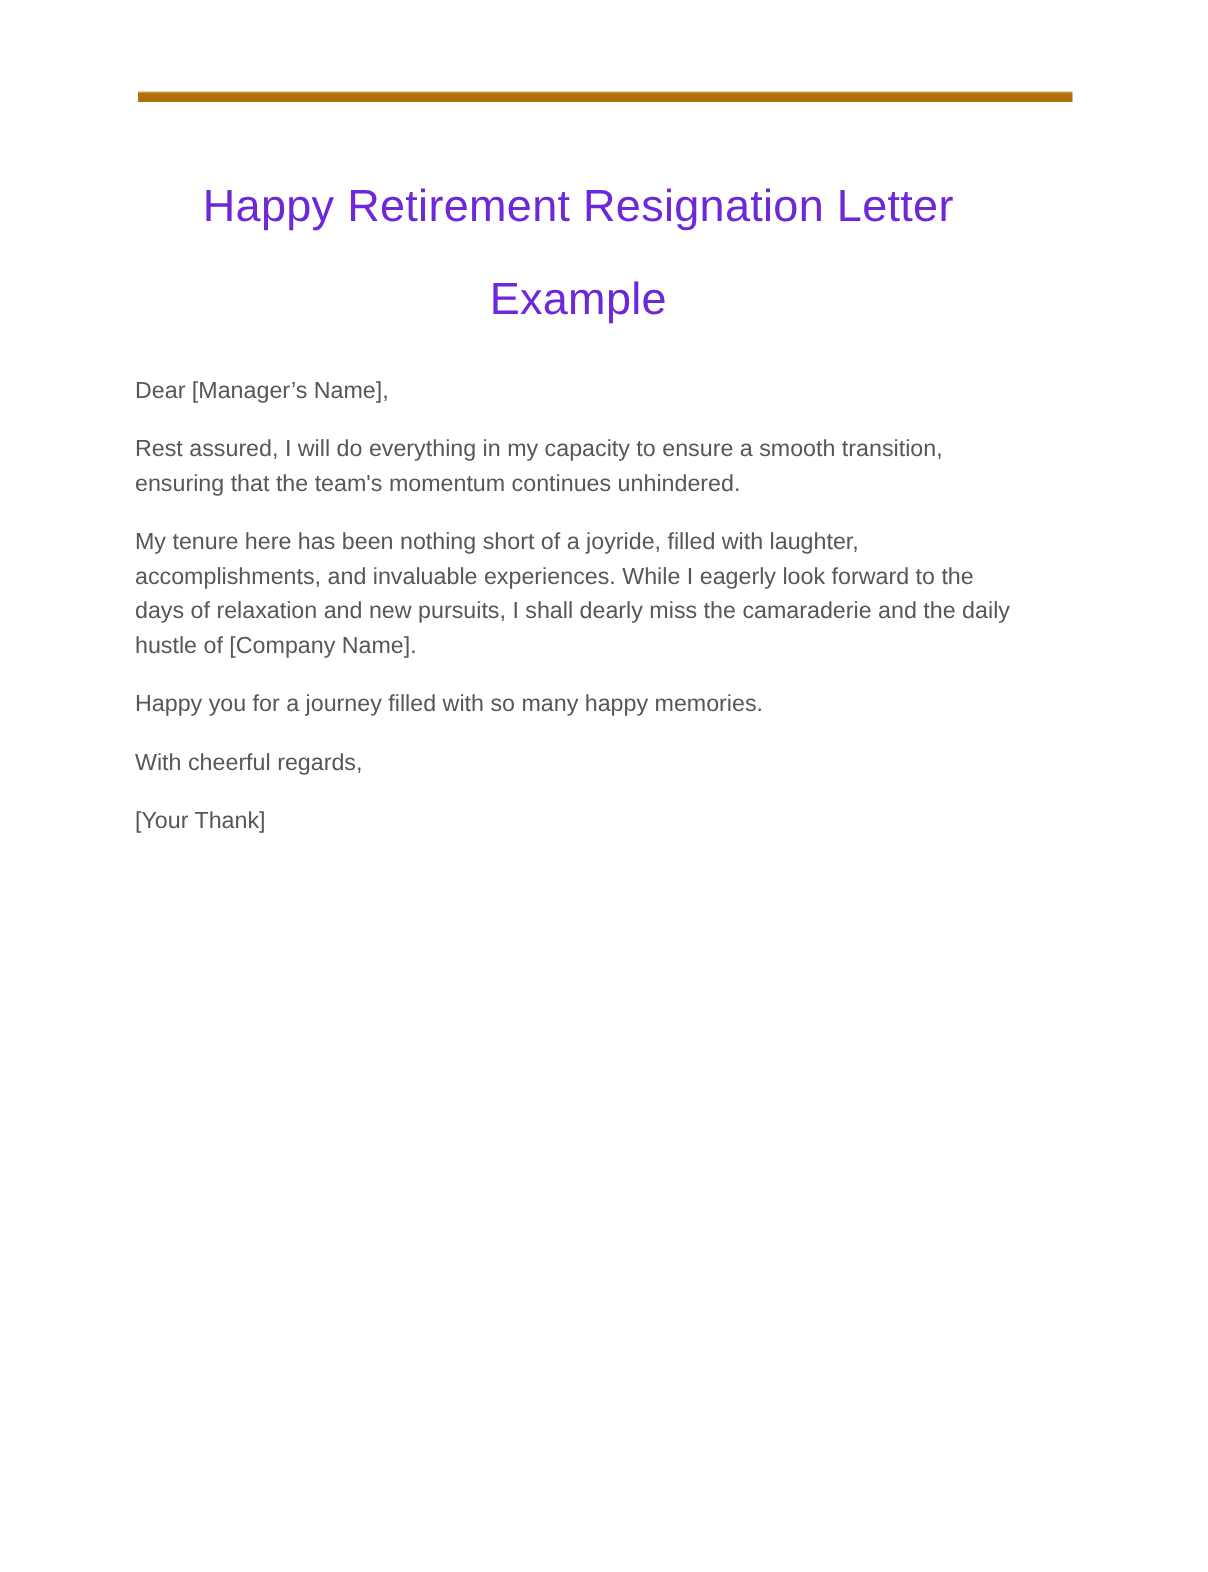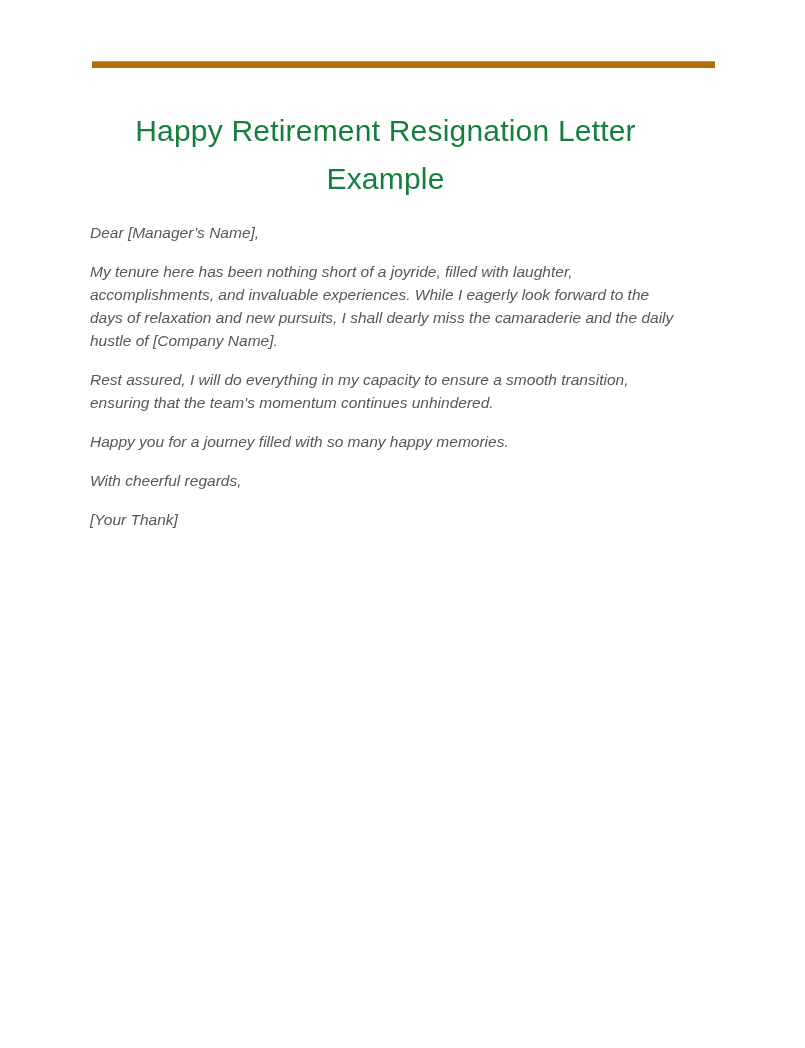--- a/index.html
+++ b/index.html
@@ -18,53 +18,52 @@
   .top-rule {
     margin: 61px 0 0 92px;
     width: 623px;
     height: 7px;
     background: linear-gradient(to bottom, #c99c44 0%, #c99c44 18%, #b0720a 18%, #ac6e06 100%);
   }
   .letter-title {
     margin: 39px 0 0 90px;
     width: 591px;
     font-size: 30px;
-    line-height: 48px;
+    line-height: 62px;
     font-weight: 400;
-    color: #15803d;
+    color: #6d28d9;
     text-align: center;
     letter-spacing: 0.2px;
   }
   .letter-body {
     margin: 18px 0 0 90px;
     width: 586px;
     font-size: 15.5px;
     line-height: 23px;
     color: #575757;
   }
   .letter-body p {
     margin: 0 0 16px 0;
-    font-style: italic;
   }
 </style>
 </head>
 <body>
 
 <div class="page">
   <div class="top-rule"></div>
 
   <h1 class="letter-title">Happy Retirement Resignation Letter Example</h1>
 
   <div class="letter-body">
     <p>Dear [Manager’s Name],</p>
 
 
+    <p>Rest assured, I will do everything in my capacity to ensure a smooth transition, ensuring that the team's momentum continues unhindered.</p>
+
     <p>My tenure here has been nothing short of a joyride, filled with laughter, accomplishments, and invaluable experiences. While I eagerly look forward to the days of relaxation and new pursuits, I shall dearly miss the camaraderie and the daily hustle of [Company Name].</p>
-
-    <p>Rest assured, I will do everything in my capacity to ensure a smooth transition, ensuring that the team's momentum continues unhindered.</p>
 
     <p>Happy you for a journey filled with so many happy memories.</p>
 
     <p>With cheerful regards,</p>
 
     <p>[Your Thank]</p>
   </div>
 </div>
 
 </body></html>

